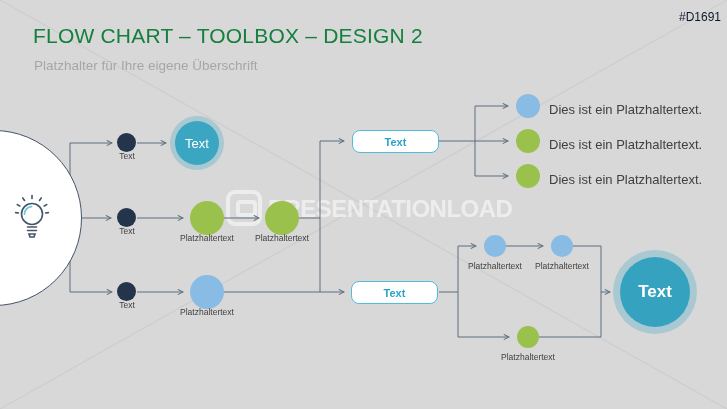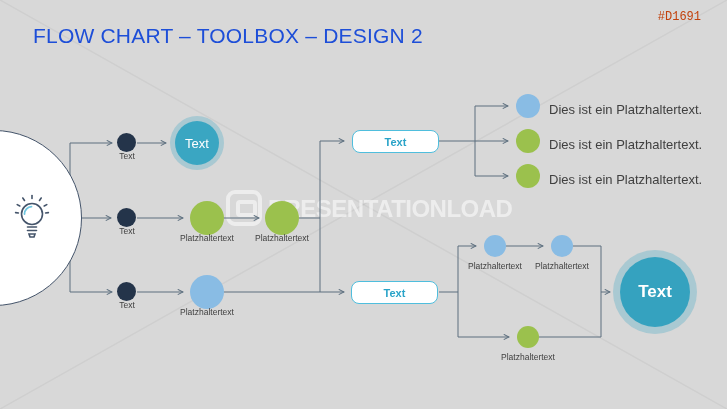--- a/index.html
+++ b/index.html
@@ -9,30 +9,30 @@
   }
   #slide{
     position:relative;
     width:727px;height:409px;
     background:#d8d8d8;
     overflow:hidden;
   }
   
   .title{
     position:absolute;left:33px;top:24px;
-    font-size:21px;color:#1d4ed8;letter-spacing:.2px;
+    font-size:21px;color:#15803d;letter-spacing:.2px;
     white-space:nowrap;
   }
   .subtitle{
     position:absolute;left:34px;top:58px;
     font-size:13.5px;color:#a6a6a6;white-space:nowrap;
   }
   .slide-code{
-    position:absolute;right:26px;top:10px;
-    font-size:12px;color:#c2410c;font-family:Liberation Mono, monospace;
+    position:absolute;right:6px;top:10px;
+    font-size:12px;color:#0f172a;
   }
   
   .wm-text{
     position:absolute;left:268px;top:195px;
     font-size:24px;font-weight:bold;color:rgba(255,255,255,0.55);
     letter-spacing:-0.5px;white-space:nowrap;
   }
   .wm-logo{
     position:absolute;left:226px;top:190px;width:36px;height:36px;
     border:4.5px solid rgba(255,255,255,0.55);border-radius:9px;
@@ -93,20 +93,21 @@
     <line x1="0" y1="0" x2="727" y2="409" stroke="rgba(0,0,0,0.045)" stroke-width="1.5"></line>
     <line x1="727" y1="0" x2="0" y2="409" stroke="rgba(0,0,0,0.045)" stroke-width="1.5"></line>
   </svg>
 
   <div class="wm-logo">
     <div class="wm-logo-inner"></div>
   </div>
   <div class="wm-text">PRESENTATIONLOAD</div>
 
   <div class="title">FLOW CHART – TOOLBOX – DESIGN 2</div>
+  <div class="subtitle">Platzhalter für Ihre eigene Überschrift</div>
   <div class="slide-code">#D1691</div>
 
   <svg class="layer" width="727" height="409">
     <defs>
       <marker id="arr" viewBox="0 0 8 8" refX="7" refY="4" markerWidth="7" markerHeight="7" orient="auto">
         <path d="M1,1 L7,4 L1,7" fill="none" stroke="#5c6e7e" stroke-width="1.2"></path>
       </marker>
     </defs>
     <g stroke="#5c6e7e" stroke-width="1" fill="none">
 

